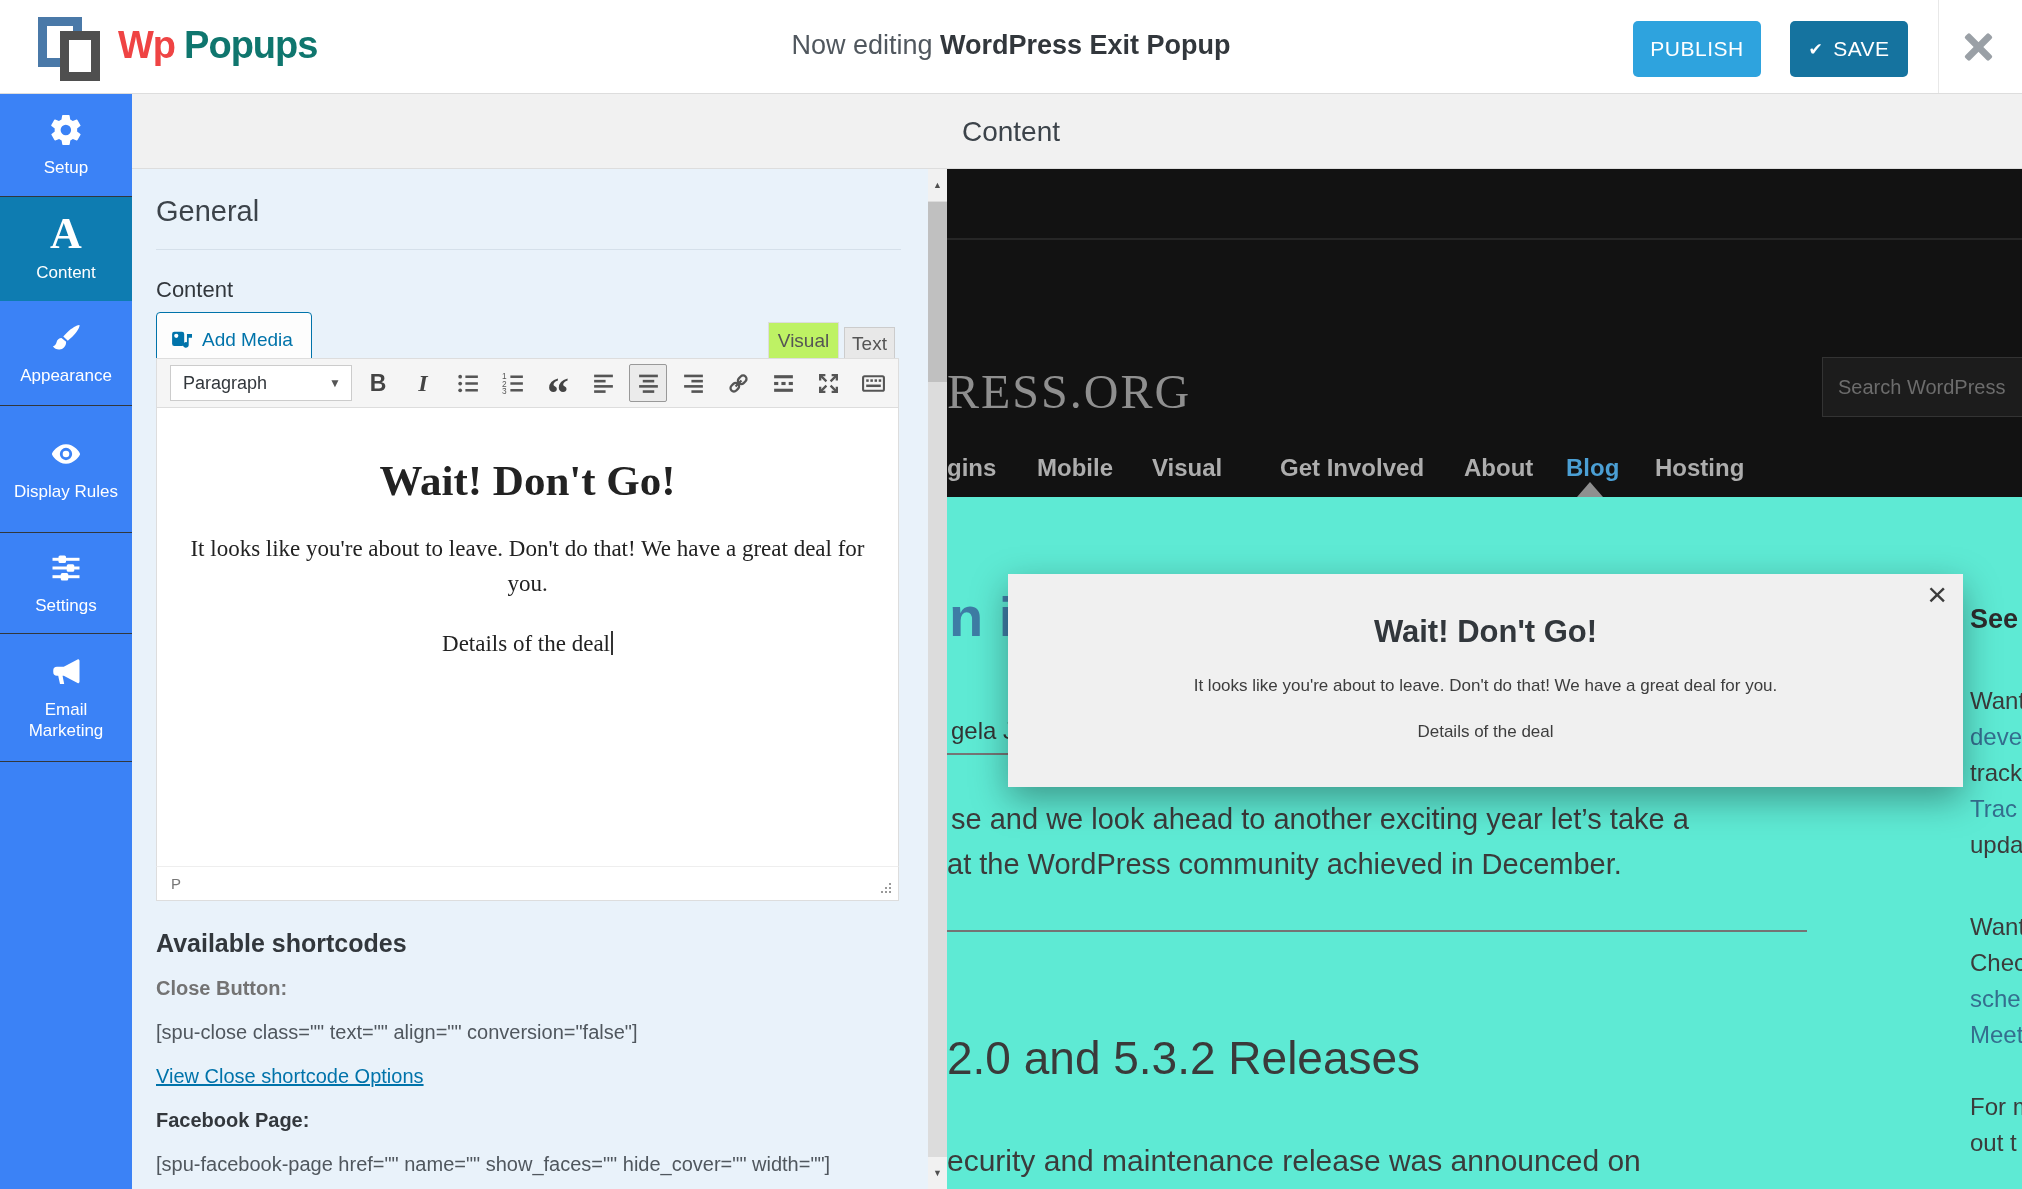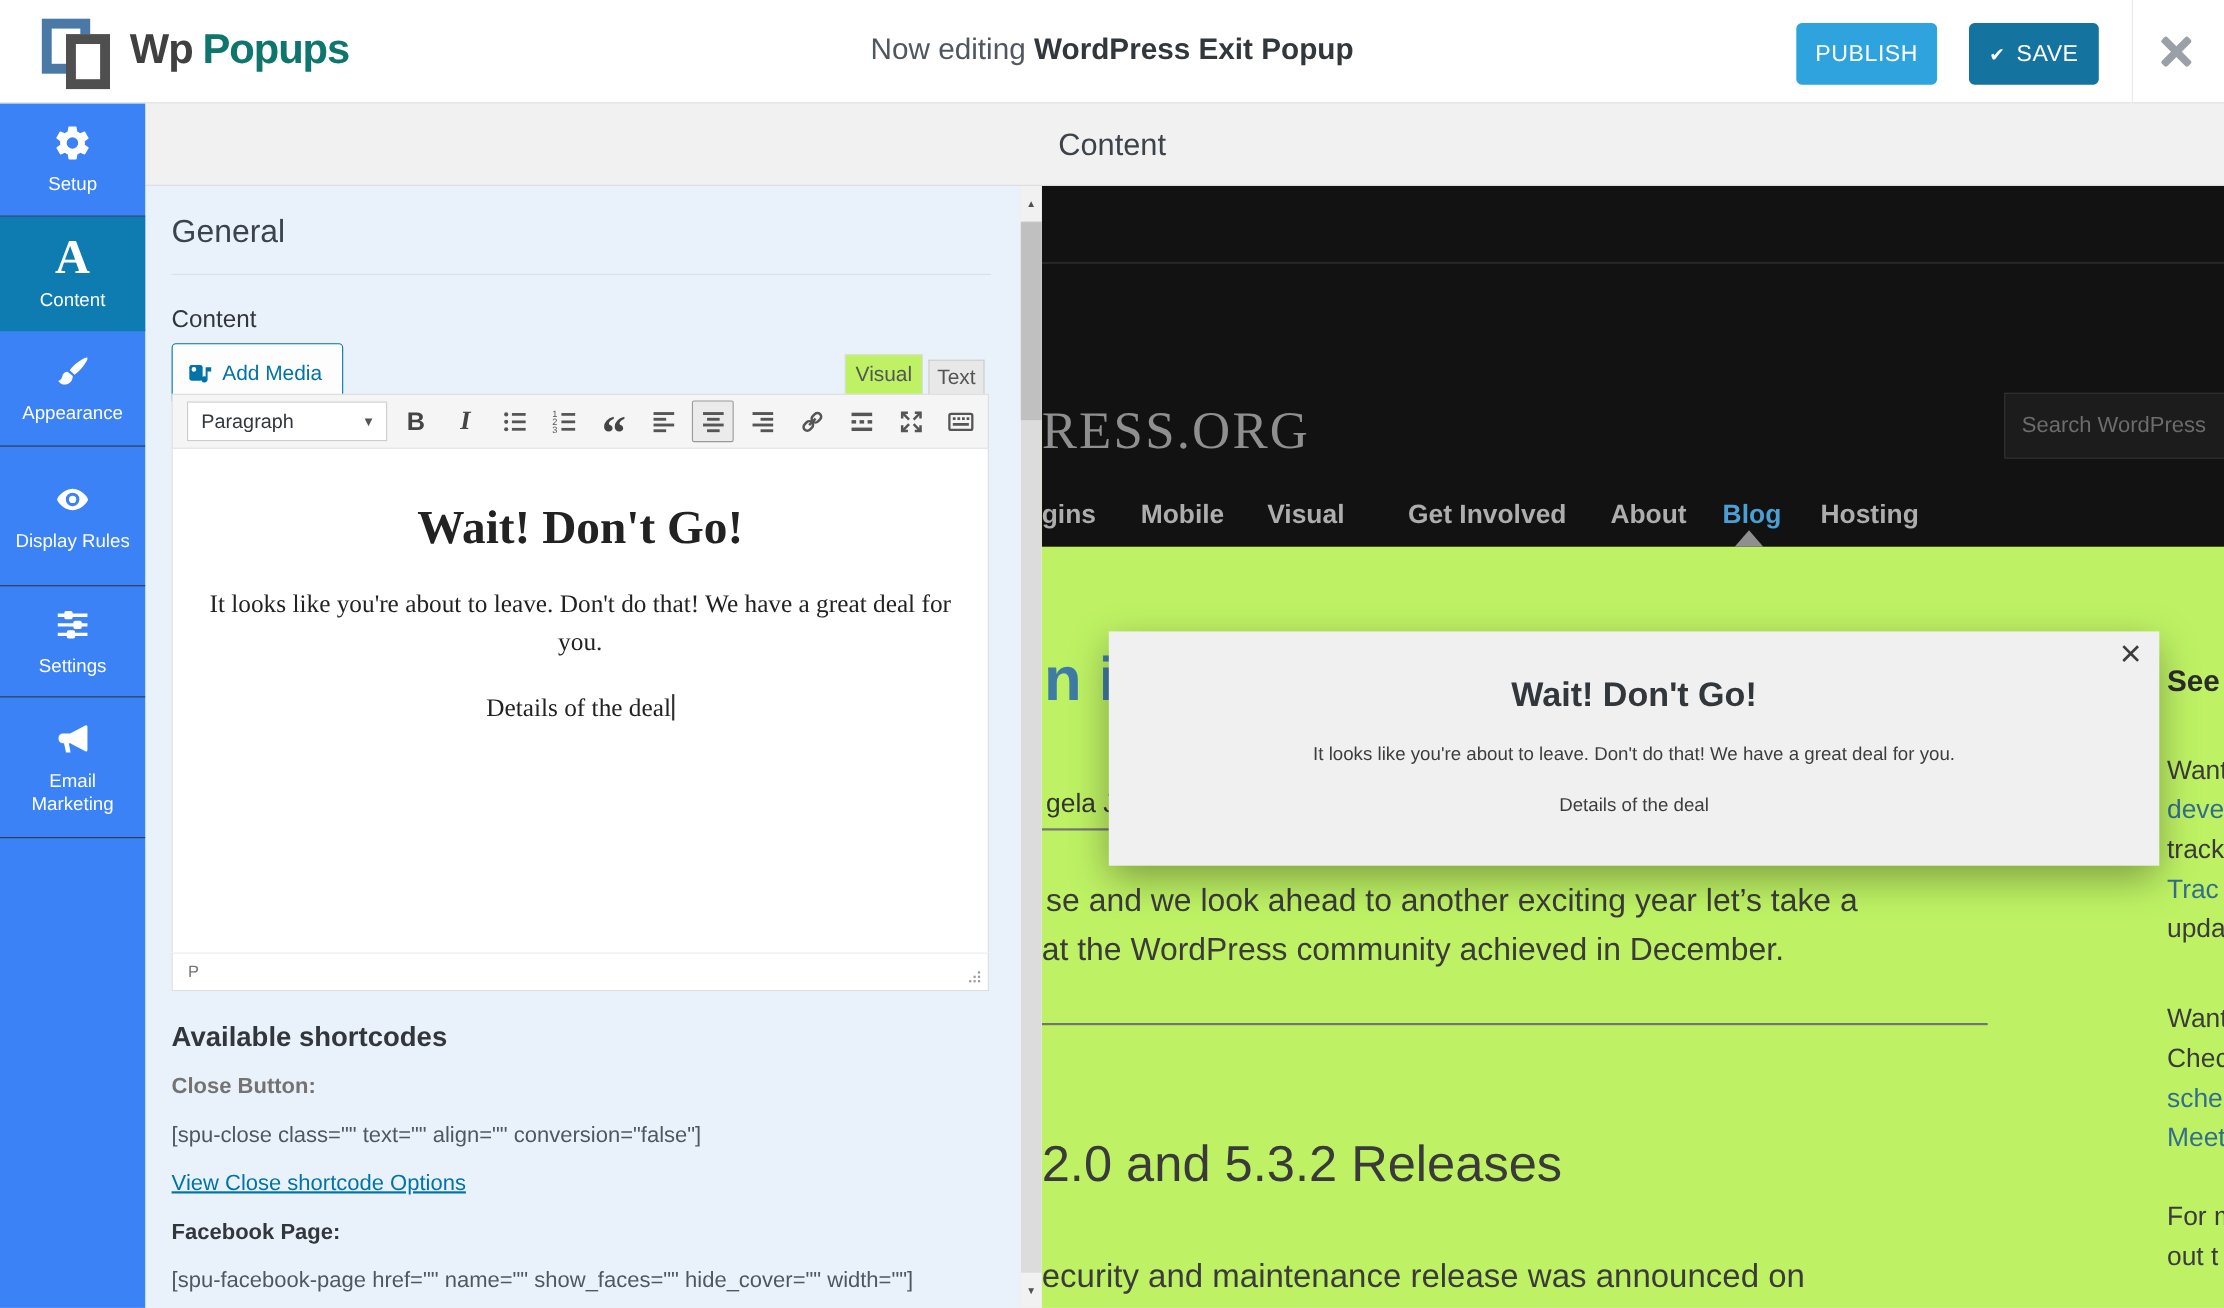--- a/index.html
+++ b/index.html
@@ -4,21 +4,21 @@
 <style>
   html,body{margin:0;padding:0;}
   body{width:2022px;height:1189px;position:relative;overflow:hidden;background:#fff;
        font-family:"Liberation Sans",sans-serif;color:#32373c;}
   
   .topbar{position:absolute;left:0;top:0;width:2022px;height:93px;background:#fff;border-bottom:1px solid #ddd;z-index:30;}
   .logo{position:absolute;left:38px;top:13px;width:70px;height:68px;}
   .logo .sq-blue{position:absolute;left:0;top:4px;width:26px;height:32px;border:9px solid #4a79a8;}
   .logo .sq-gray{position:absolute;left:22px;top:18px;width:22px;height:32px;border:9px solid #4f4f4f;background:#fff;}
   .logo-text{position:absolute;left:118px;top:24px;font-size:38px;font-weight:bold;letter-spacing:-1px;white-space:nowrap;}
-  .logo-text .wp{color:#404040;}
+  .logo-text .wp{color:#ef4444;}
   .logo-text .pop{color:#0f766e;margin-left:9px;}
   .bar-title{position:absolute;left:0;right:0;top:30px;text-align:center;font-size:27px;color:#50575e;}
   .bar-title b{color:#32373c;}
   .btn{position:absolute;top:21px;height:56px;border:none;border-radius:5px;color:#fff;font-size:21px;
        font-family:"Liberation Sans",sans-serif;letter-spacing:.5px;cursor:pointer;display:flex;align-items:center;justify-content:center;gap:10px;}
   .btn.publish{left:1633px;width:128px;background:#2ea3de;}
   .btn.save{left:1790px;width:118px;background:#15739f;}
   .btn.save .chk{font-size:17px;}
   .top-divider{position:absolute;left:1938px;top:0;width:1px;height:93px;background:#e8e8e8;}
   .close-x{position:absolute;left:1960px;top:29px;width:36px;height:36px;cursor:pointer;}
@@ -74,21 +74,21 @@
   .sc-link{position:absolute;left:27px;top:896px;font-size:20px;color:#0073aa;text-decoration:underline;cursor:pointer;}
   .sc-label2{position:absolute;left:27px;top:940px;font-size:20px;font-weight:bold;color:#32373c;}
   .sc-code2{position:absolute;left:27px;top:984px;font-size:20px;color:#50575e;}
   
   .vscroll{position:absolute;left:928px;top:169px;width:19px;bottom:0;background:#dcdcdc;z-index:6;}
   .vbtn{position:absolute;left:0;width:19px;height:32px;background:#f1f1f1;color:#505050;font-size:9px;display:flex;align-items:center;justify-content:center;cursor:pointer;}
   .vbtn.up{top:0;}
   .vbtn.down{bottom:0;}
   .vthumb{position:absolute;left:0;top:33px;width:19px;height:180px;background:#c0c0c0;cursor:pointer;}
   
-  .preview{position:absolute;left:947px;top:169px;right:0;bottom:0;background:#bef264;overflow:hidden;z-index:4;}
+  .preview{position:absolute;left:947px;top:169px;right:0;bottom:0;background:#5eead4;overflow:hidden;z-index:4;}
   .pv-header{position:absolute;left:0;top:0;right:0;height:328px;background:#121212;}
   .pv-line{position:absolute;left:0;right:0;top:69px;height:2px;background:#262626;}
   .pv-logo{position:absolute;left:0;top:195px;font-family:"Liberation Serif",serif;font-size:48px;color:#8f8f8f;letter-spacing:2px;white-space:nowrap;}
   .pv-search{position:absolute;left:875px;top:188px;width:230px;height:60px;background:#1c1c1c;border:1px solid #333;box-sizing:border-box;
              display:flex;align-items:center;}
   .pv-search span{margin-left:15px;font-size:20px;color:#6c6c6c;white-space:nowrap;}
   .pv-nav span{position:absolute;top:285px;font-size:24px;font-weight:bold;color:#adadad;white-space:nowrap;cursor:pointer;}
   .pv-nav .active{color:#4b9fd4;}
   .notch{position:absolute;top:313px;left:630px;width:0;height:0;border-left:13px solid transparent;border-right:13px solid transparent;border-bottom:15px solid #8f8f8f;}
   .frag-heading{position:absolute;left:2px;top:415px;width:60px;overflow:hidden;font-size:56px;font-weight:bold;color:#3e7ca5;white-space:nowrap;}

